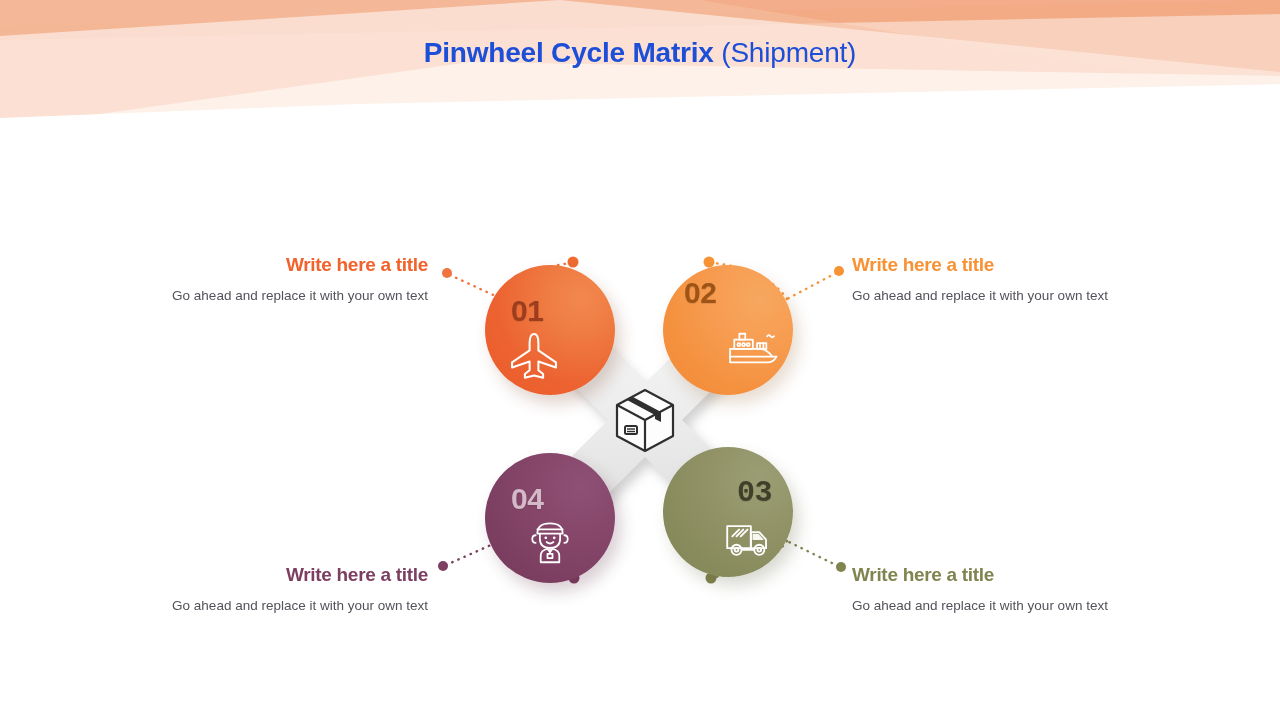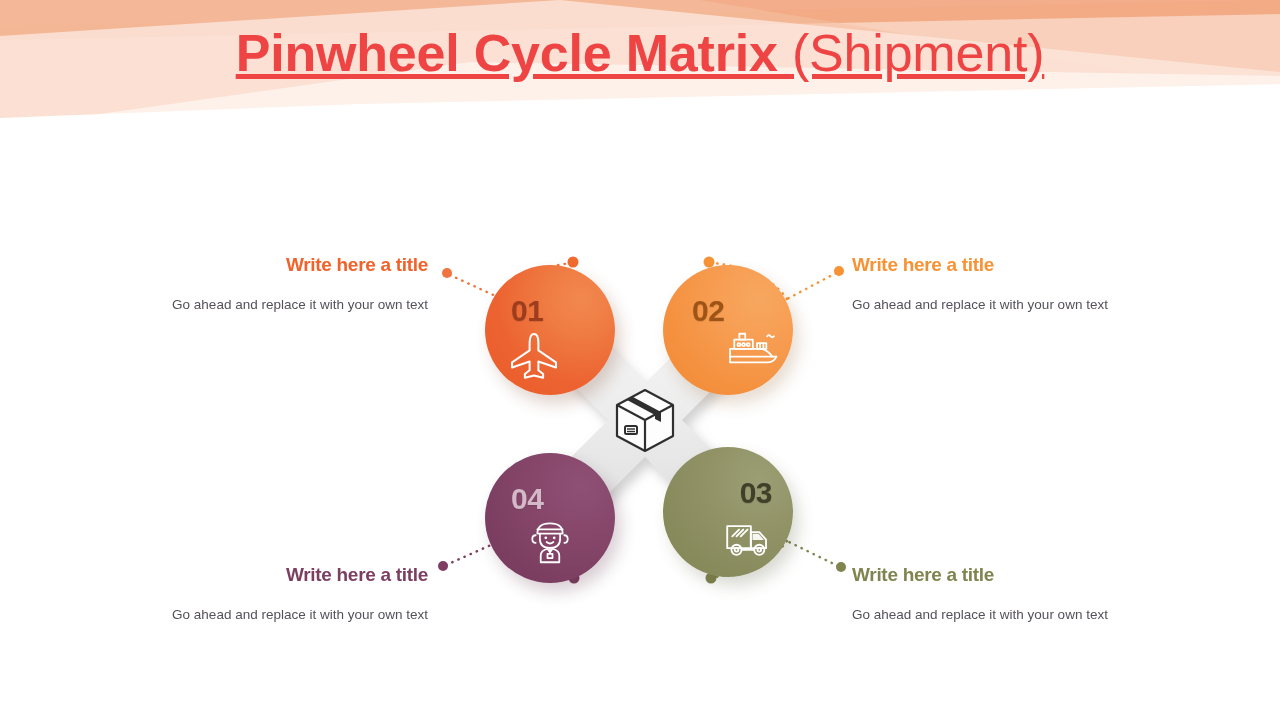--- a/index.html
+++ b/index.html
@@ -33,26 +33,25 @@
   
   .title-wrap {
     position: absolute;
     top: 27px;
     left: 0;
     width: 1280px;
     text-align: center;
     z-index: 6;
   }
   .slide-title {
-    font-size: 52px;
+    font-size: 28px;
     line-height: 52px;
-    color: #ef4444;
+    color: #1d4ed8;
     letter-spacing: -0.2px;
     white-space: nowrap;
-    text-decoration: underline;
   }
   .slide-title .t-bold { font-weight: 700; }
   .slide-title .t-reg  { font-weight: 400; }
 
   .slide-subtitle {
     position: absolute;
     top: 132px;
     left: 0;
     width: 1280px;
     text-align: center;
@@ -109,22 +108,22 @@
 
   .node-num {
     position: absolute;
     font-size: 30px;
     font-weight: 700;
     line-height: 30px;
     letter-spacing: -0.5px;
     text-shadow: 0 1px 1px rgba(0,0,0,0.10);
   }
   .node-01 .node-num { left: 26px; top: 31px; color: #9c3d1d; }
-  .node-02 .node-num { left: 21px; top: 31px; color: #9e5416; margin-left: 8px; }
-  .node-03 .node-num { right: 21px; top: 31px; color: #3f402a; }
+  .node-02 .node-num { left: 21px; top: 13px; color: #9e5416; }
+  .node-03 .node-num { right: 21px; top: 31px; color: #3f402a; font-family: Liberation Mono, monospace; }
   .node-04 .node-num { left: 26px; top: 31px; color: #d4b9c8; }
 
   .node-icon {
     position: absolute;
     width: 54px;
     height: 54px;
   }
   .node-01 .node-icon { left: 22px;  top: 64px; }
   .node-02 .node-icon { right: 14px; top: 62px; }
   .node-03 .node-icon { right: 16px; top: 64px; }
@@ -140,21 +139,21 @@
     font-size: 19px;
     font-weight: 700;
     line-height: 30px;
     letter-spacing: -0.3px;
     white-space: nowrap;
   }
   .label-desc {
     font-size: 13.5px;
     line-height: 20px;
     color: #55515a;
-    margin-top: 15px;
+    margin-top: 6px;
     white-space: nowrap;
   }
 
   .label-01 { left: 128px; top: 250px; text-align: right; }
   .label-01 .label-title { color: #f2622a; }
   .label-02 { left: 852px; top: 250px; text-align: left; }
   .label-02 .label-title { color: #f79334; }
   .label-04 { left: 128px; top: 560px; text-align: right; }
   .label-04 .label-title { color: #7d3f61; }
   .label-03 { left: 852px; top: 560px; text-align: left; }

